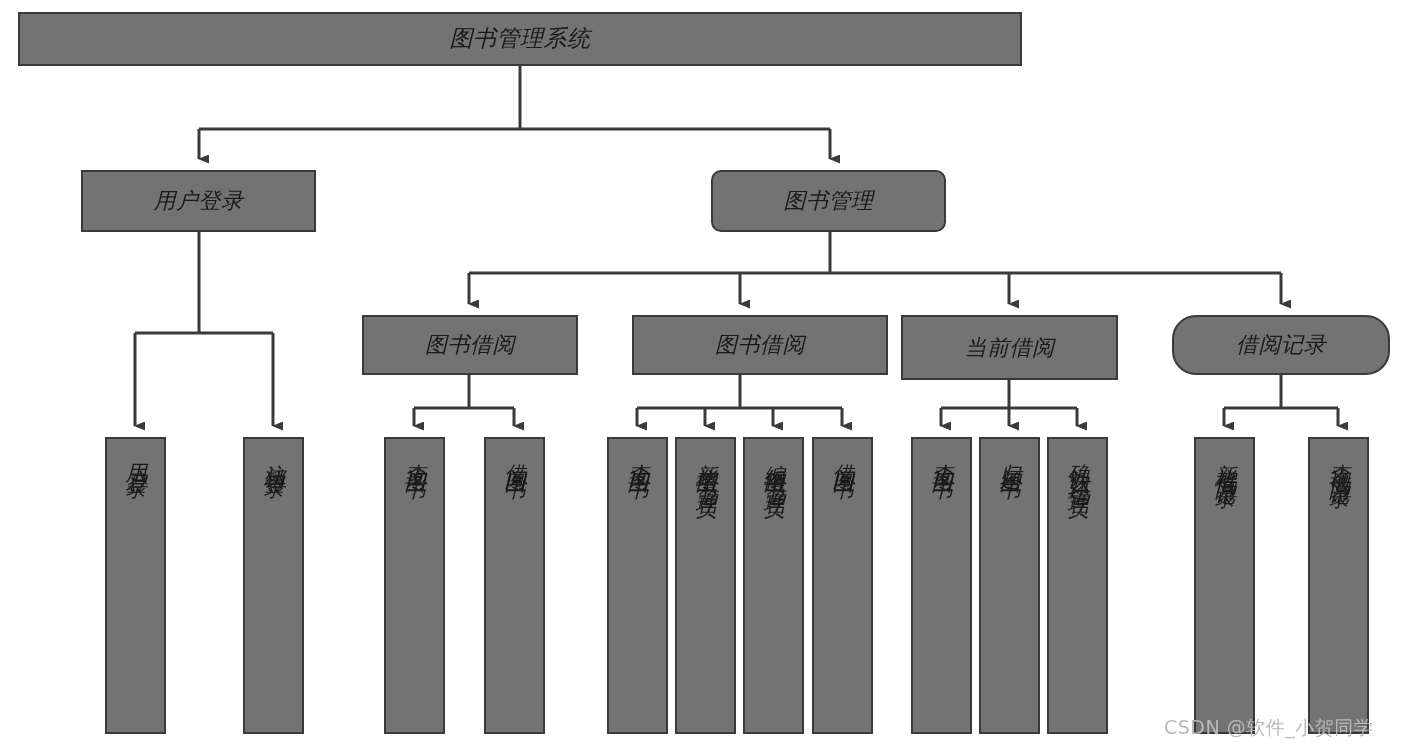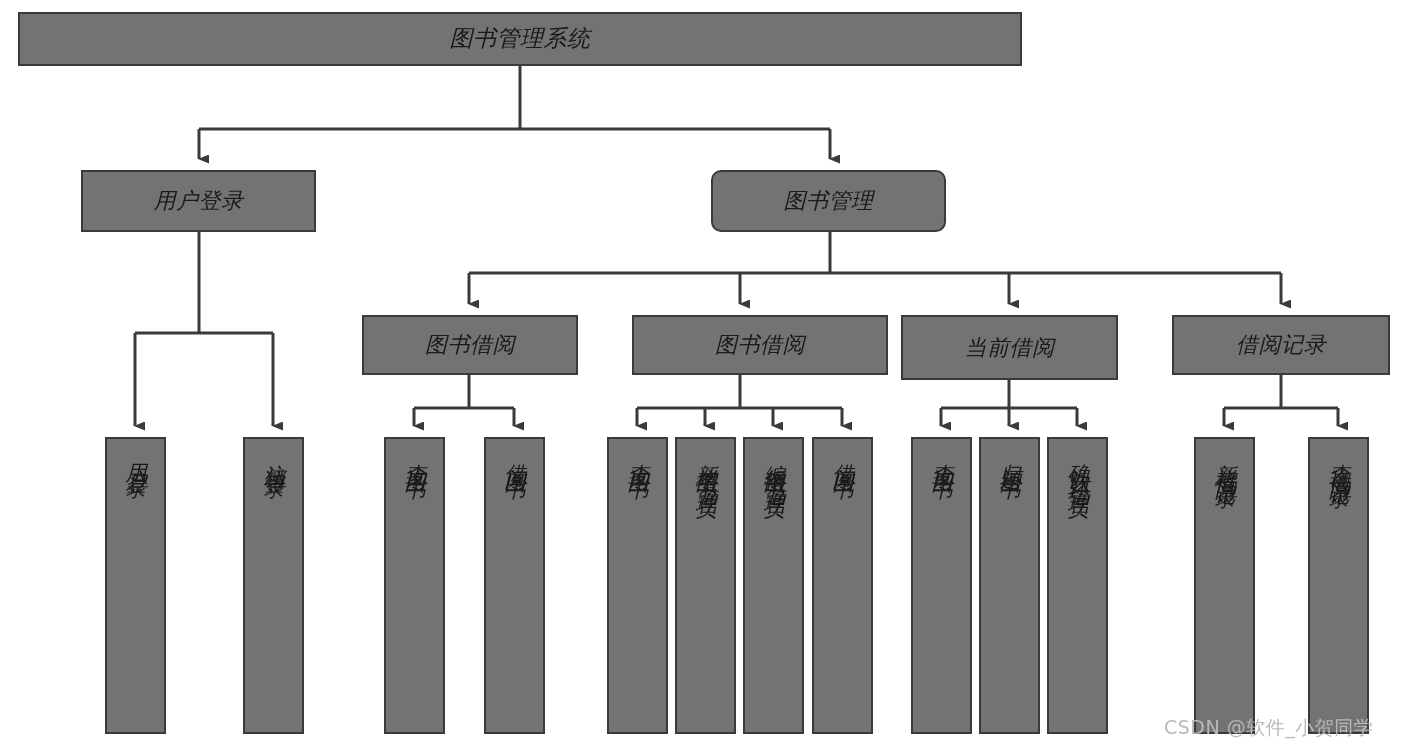--- a/index.html
+++ b/index.html
@@ -141,21 +141,21 @@
 
   <div class="node horiz" style="left:362px; top:315px; width:216px; height:60px;">
     <span class="node-label">图书借阅</span>
   </div>
   <div class="node horiz" style="left:632px; top:315px; width:256px; height:60px;">
     <span class="node-label">图书借阅</span>
   </div>
   <div class="node horiz" style="left:901px; top:315px; width:217px; height:65px;">
     <span class="node-label">当前借阅</span>
   </div>
-  <div class="node horiz" style="left:1172px; top:315px; width:218px; height:60px;">
+  <div class="node horiz" style="left:1172px; top:315px; width:218px; height:60px;border-radius:24px;">
     <span class="node-label">借阅记录</span>
   </div>
 
   <div class="node leaf" style="left:105px; top:437px; width:61px; height:297px;">
     <span class="node-label">用户登录</span>
   </div>
   <div class="node leaf" style="left:243px; top:437px; width:61px; height:297px;">
     <span class="node-label">注销登录</span>
   </div>
 

